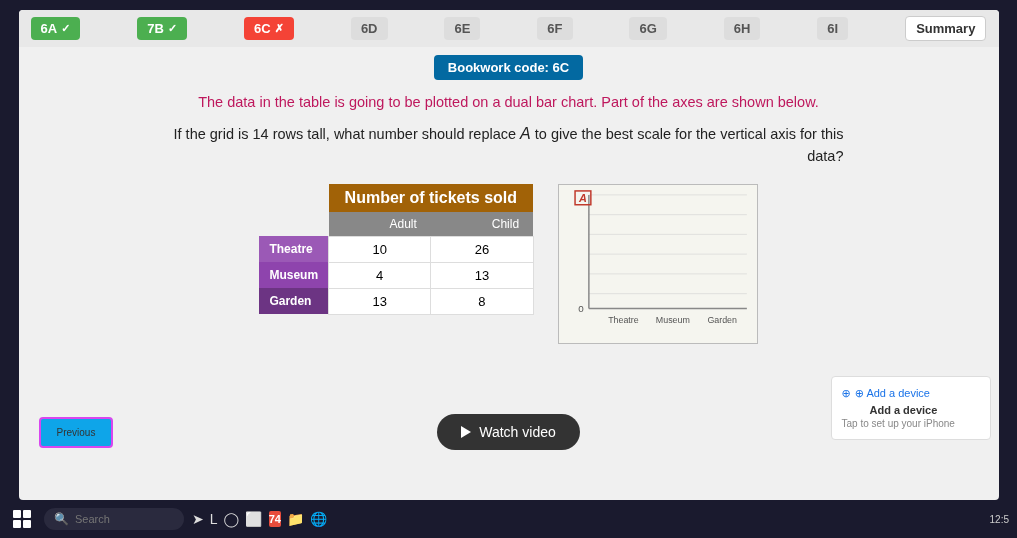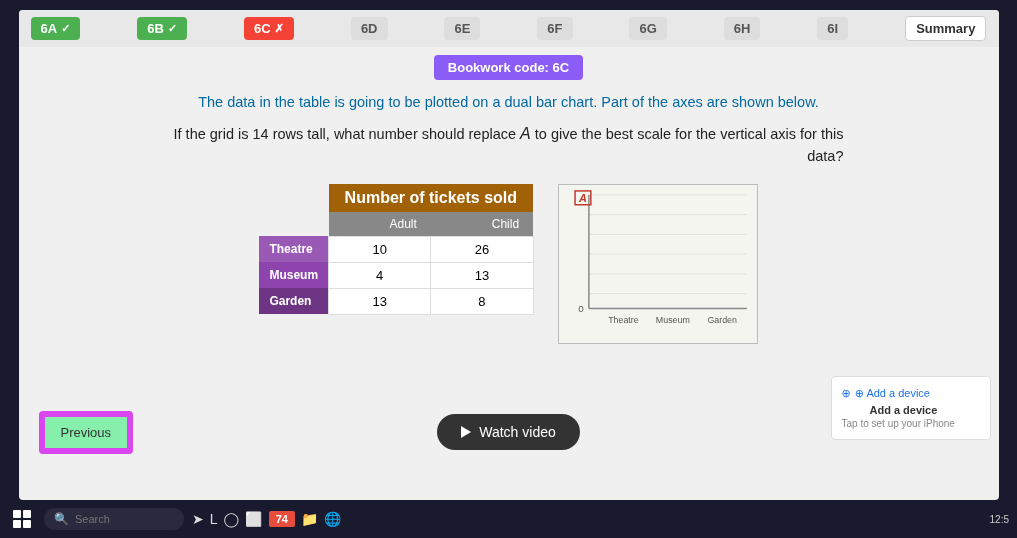--- a/index.html
+++ b/index.html
@@ -74,21 +74,21 @@
     .bookwork-area {
       display: flex;
       align-items: center;
       gap: 12px;
       padding: 8px 0 4px;
       width: 100%;
       justify-content: center;
     }
 
     .bookwork-badge {
-      background: #8b5cf6;
+      background: #0369a1;
       color: white;
       padding: 5px 14px;
       border-radius: 4px;
       font-size: 13px;
       font-weight: bold;
     }
 
     .calculator-info {
       display: flex;
       align-items: center;
@@ -108,21 +108,21 @@
       font-size: 10px;
       color: #444;
       background: #fff;
     }
 
     
     .question-text {
       text-align: center;
       padding: 8px 40px 4px;
       font-size: 14.5px;
-      color: #0369a1;
+      color: #be185d;
       line-height: 1.5;
     }
 
     .sub-question {
       text-align: right;
       padding: 4px 40px 8px;
       font-size: 14.5px;
       color: #222;
       line-height: 1.5;
     }
@@ -250,25 +250,25 @@
       width: 100%;
       padding: 10px 0;
       position: absolute;
       bottom: 40px;
       left: 0;
     }
 
     .previous-btn {
       position: absolute;
       left: 20px;
-      background: #86efac;
-      border: 6px solid #d946ef;
+      background: #0ea5e9;
+      border: 2px solid #d946ef;
       border-radius: 4px;
       padding: 8px 16px;
-      font-size: 13px;
+      font-size: 10px;
       cursor: pointer;
       color: #333;
     }
 
     .watch-video-btn {
       background: #333;
       color: white;
       border: none;
       border-radius: 20px;
       padding: 10px 24px;
@@ -371,21 +371,21 @@
 <body>
 
 <div class="main-content">
 
   <div class="nav-bar">
     <div class="nav-tab completed">
       <span>6A</span>
       <span class="check-icon">✓</span>
     </div>
     <div class="nav-tab completed">
-      <span>6B</span>
+      <span>7B</span>
       <span class="check-icon">✓</span>
     </div>
     <div class="nav-tab current-wrong">
       <span>6C</span>
       <span class="check-icon">✗</span>
     </div>
     <div class="nav-tab inactive">
       <span>6D</span>
     </div>
     <div class="nav-tab inactive">
@@ -510,20 +510,20 @@
   </div>
   <div class="taskbar-search">
     <span class="search-icon-small">🔍</span>
     <input type="text" placeholder="Search" style="">
   </div>
   <div class="taskbar-icons">
     <span class="taskbar-icon">➤</span>
     <span class="taskbar-icon">L</span>
     <span class="taskbar-icon">◯</span>
     <span class="taskbar-icon">⬜</span>
-    <span style="background:#e74c3c; color:white; font-weight:bold; padding:2px 7px; font-size:11px; border-radius:2px;">74</span>
+    <span style="background:#e74c3c; color:white; font-weight:bold; padding:2px 0; font-size:11px; border-radius:2px;">74</span>
     <span class="taskbar-icon">📁</span>
     <span class="taskbar-icon">🌐</span>
   </div>
   <div class="taskbar-right">
     <span>12:5</span>
   </div>
 </div>
 
 </body></html>

